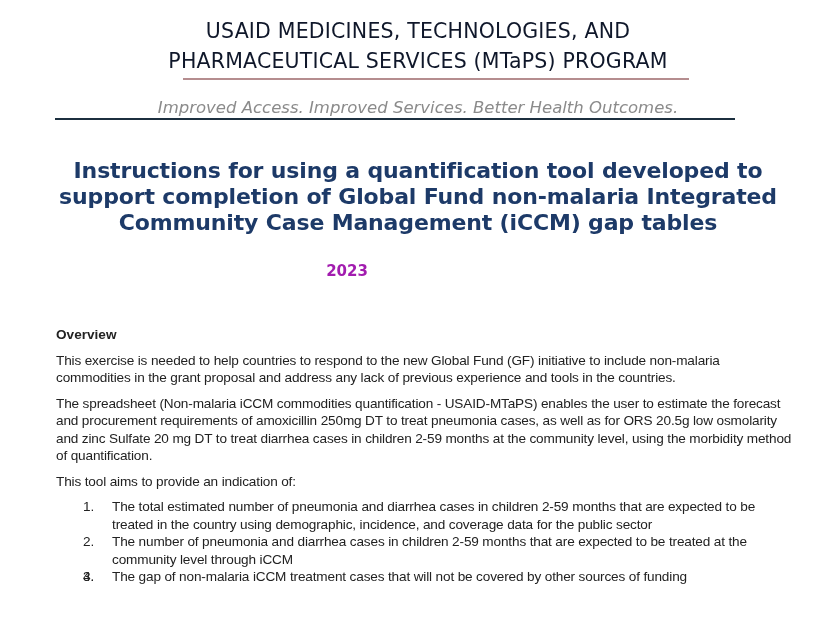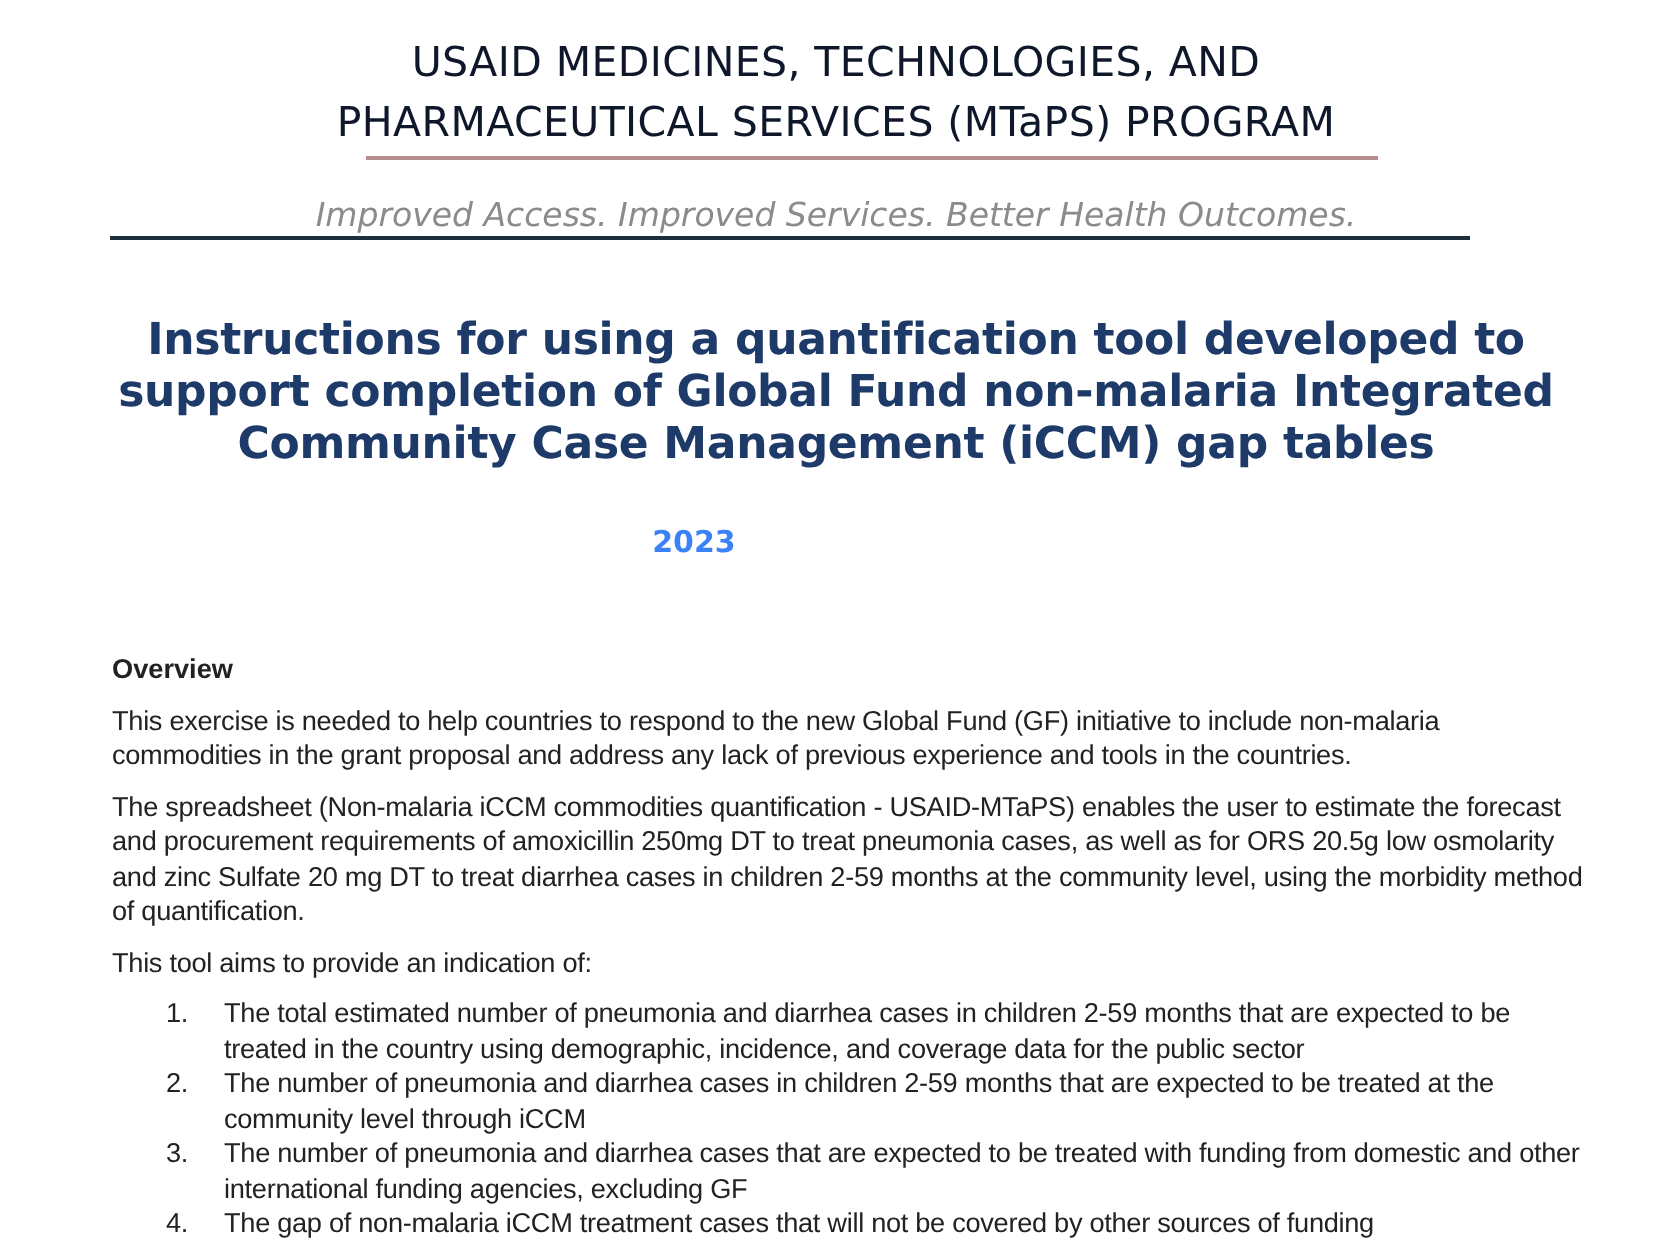--- a/index.html
+++ b/index.html
@@ -77,21 +77,21 @@
     letter-spacing: -0.15px;
   }
   .year {
     position: absolute;
     left: 0;
     top: 262px;
     width: 694px;
     text-align: center;
     font-family: "DejaVu Sans", sans-serif;
     font-weight: bold;
-    color: #3b82f6;
+    color: #a21caf;
     font-size: 15px;
   }
 
   
   .body {
     position: absolute;
     left: 56px;
     top: 326px;
     width: 740px;
     font-family: "Liberation Sans", sans-serif;
@@ -158,21 +158,20 @@
       <li class="list-item">
         <span class="list-num">1.</span>
         <span>The total estimated number of pneumonia and diarrhea cases in children 2-59 months that are expected to be treated in the country using demographic, incidence, and coverage data for the public sector</span>
       </li>
       <li class="list-item">
         <span class="list-num">2.</span>
         <span>The number of pneumonia and diarrhea cases in children 2-59 months that are expected to be treated at the community level through iCCM</span>
       </li>
       <li class="list-item">
         <span class="list-num">3.</span>
-        <span>The number of pneumonia and diarrhea cases that are expected to be treated with funding from domestic and other international funding agencies, excluding GF</span>
       </li>
       <li class="list-item">
         <span class="list-num">4.</span>
         <span>The gap of non-malaria iCCM treatment cases that will not be covered by other sources of funding</span>
       </li>
     </ol>
   </div>
 </div>
 
 </body></html>

